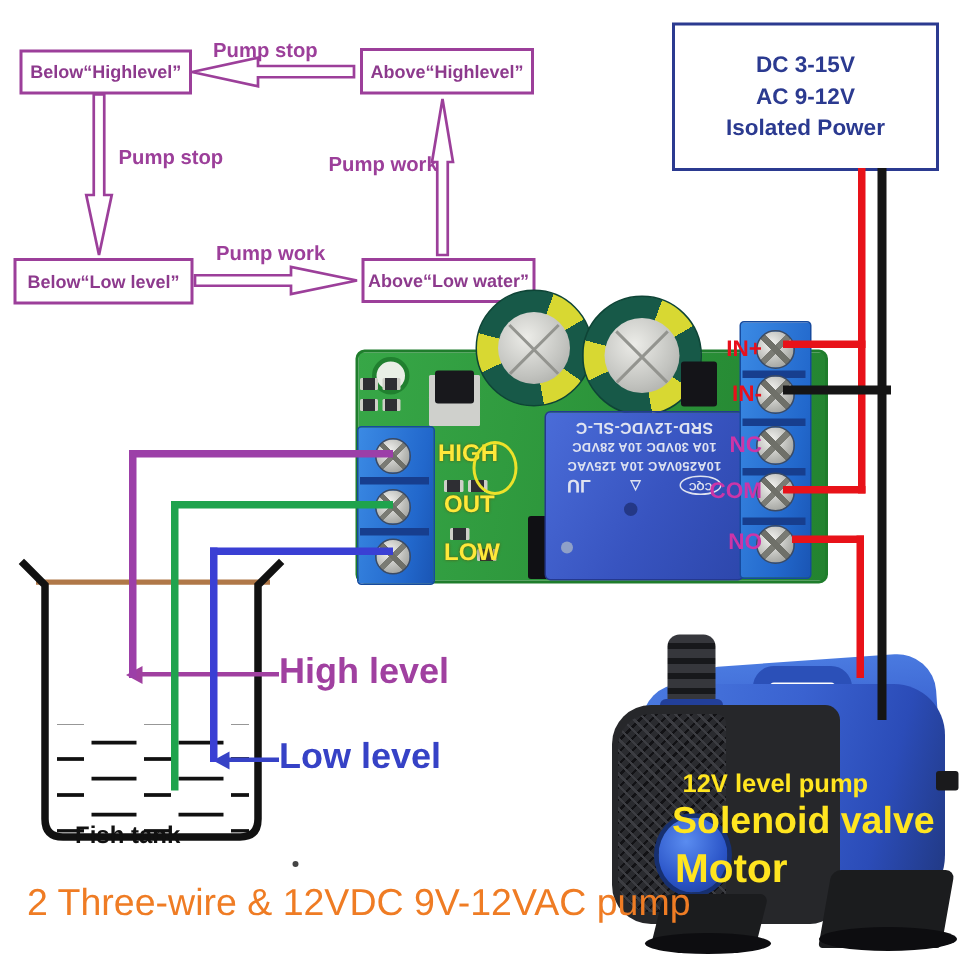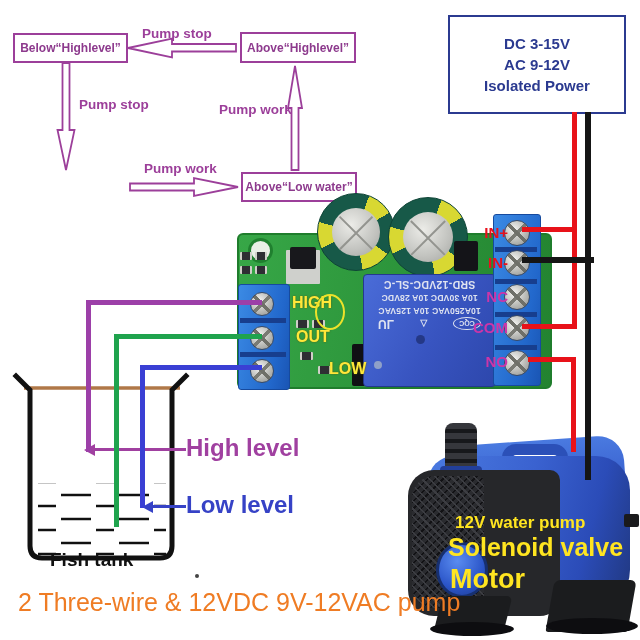--- a/index.html
+++ b/index.html
@@ -45,21 +45,21 @@
   .relay-text .model{font-size:10.5px;letter-spacing:.3px;}
   .logorow{display:flex;justify-content:center;align-items:center;gap:26px;margin-top:4px;}
   .cqc{border:1.3px solid #dfe3f0;border-radius:50%;font-size:7px;line-height:9px;padding:1px 5px;}
   .ul{font-weight:900;font-size:12px;transform:scaleX(-1);display:inline-block;}
   .smd{position:absolute;background:linear-gradient(90deg,#cfcfc8 0 2px,#2e2e33 2px calc(100% - 2px),#cfcfc8 calc(100% - 2px));border-radius:1px;}
   .wire{position:absolute;}
   
   .lvl-high{position:absolute;left:186px;top:434px;color:#a040a0;font-weight:bold;font-size:24px;}
   .lvl-low{position:absolute;left:186px;top:491px;color:#3642c6;font-weight:bold;font-size:24px;}
   .tri-left{position:absolute;width:0;height:0;border-top:6px solid transparent;border-bottom:6px solid transparent;}
-  .tank-name{position:absolute;left:50px;top:549px;color:#111;font-weight:bold;font-size:19px;}
+  .tank-name{position:absolute;left:50px;top:549px;color:#111;font-weight:bold;font-size:16px;}
   .caption{position:absolute;left:18px;top:588px;color:#ef7c24;font-weight:normal;font-size:25px;white-space:nowrap;}
   
   .pump{position:absolute;left:400px;top:418px;width:240px;height:218px;}
   .pump *{position:absolute;}
   .p-roof{left:62px;top:22px;width:162px;height:44px;background:linear-gradient(180deg,#4a7ae0,#3a62d0);
           border-radius:18px 26px 4px 4px;transform:rotate(-4deg);}
   .p-body{left:28px;top:38px;width:202px;height:154px;border-radius:26px 34px 40px 30px;
           background:linear-gradient(105deg,#4a7ae0 0%,#3a62d0 45%,#2b4cb8 75%,#20377e 100%);}
   .p-handle{left:102px;top:26px;width:44px;height:16px;border:11px solid #2b50b8;border-radius:14px;background:#fff;}
   .p-front{left:8px;top:52px;width:152px;height:146px;border-radius:26px 10px 20px 26px;background:#26272a;}
@@ -78,20 +78,21 @@
   .p-t2{left:48px;top:115px;color:#ffe520;font-weight:bold;font-size:25px;white-space:nowrap;}
   .p-t3{left:50px;top:146px;color:#ffe520;font-weight:bold;font-size:27px;white-space:nowrap;}
 </style>
 </head>
 <body>
 
 <div id="stage">
 
   <div class="fc-box" style="left:13px;top:33px;width:111px;height:26px;">Below“Highlevel”</div>
   <div class="fc-box" style="left:240px;top:32px;width:112px;height:27px;">Above“Highlevel”</div>
+  <div class="fc-box" style="left:9px;top:172px;width:116px;height:27px;">Below“Low level”</div>
   <div class="fc-box" style="left:241px;top:172px;width:112px;height:26px;">Above“Low water”</div>
 
   <div class="fc-label" style="left:142px;top:26px;">Pump stop</div>
   <div class="fc-label" style="left:79px;top:97px;">Pump stop</div>
   <div class="fc-label" style="left:219px;top:102px;">Pump work</div>
   <div class="fc-label" style="left:144px;top:161px;">Pump work</div>
 
   <svg class="abs" style="left:0;top:0;" width="380" height="220" viewBox="0 0 380 220">
     <polygon points="128,48 172,38.5 172,44 236,44 236,51.5 172,51.5 172,57.5" fill="#fff" stroke="#9c3f9a" stroke-width="1.8"></polygon>
     <polygon points="66,170 57.5,130 62.5,130 62.5,63 69.5,63 69.5,130 74.5,130" fill="#fff" stroke="#9c3f9a" stroke-width="1.8"></polygon>
@@ -168,21 +169,21 @@
   </div>
 
   <div class="tblock" style="left:238px;top:284px;width:50px;height:104px;"></div>
   <div class="tdiv" style="left:240px;top:318px;width:46px;height:5px;"></div>
   <div class="tdiv" style="left:240px;top:352px;width:46px;height:5px;"></div>
   <div class="screw" style="left:250px;top:292px;width:22px;height:22px;"></div>
   <div class="screw" style="left:250px;top:326px;width:22px;height:22px;"></div>
   <div class="screw" style="left:250px;top:359px;width:22px;height:22px;"></div>
   <div class="ylabel" style="left:292px;top:294px;">HIGH</div>
   <div class="ylabel" style="left:296px;top:328px;">OUT</div>
-  <div class="ylabel" style="left:296px;top:360px;margin-left:33px;">LOW</div>
+  <div class="ylabel" style="left:296px;top:360px;">LOW</div>
 
   <div class="tblock" style="left:493px;top:214px;width:46px;height:170px;"></div>
   <div class="tdiv" style="left:495px;top:247px;width:42px;height:5px;"></div>
   <div class="tdiv" style="left:495px;top:279px;width:42px;height:5px;"></div>
   <div class="tdiv" style="left:495px;top:312px;width:42px;height:5px;"></div>
   <div class="tdiv" style="left:495px;top:345px;width:42px;height:5px;"></div>
   <div class="screw" style="left:504px;top:220px;width:24px;height:24px;"></div>
   <div class="screw" style="left:504px;top:250px;width:24px;height:24px;"></div>
   <div class="screw" style="left:504px;top:284px;width:24px;height:24px;"></div>
   <div class="screw" style="left:504px;top:315px;width:24px;height:24px;"></div>
@@ -201,21 +202,21 @@
     <div class="p-body"></div>
     <div class="p-outlet"></div>
     <div class="p-collar"></div>
     <div class="p-front"></div>
     <div class="p-knob"></div>
     <div class="p-nub"></div>
     <div class="p-foot" style="left:38px;top:178px;width:70px;height:36px;transform:skewX(-14deg);"></div>
     <div class="p-foot" style="left:150px;top:162px;width:82px;height:52px;transform:skewX(-10deg);"></div>
     <div class="p-pad" style="left:30px;top:204px;width:84px;height:14px;"></div>
     <div class="p-pad" style="left:146px;top:200px;width:92px;height:16px;"></div>
-    <div class="p-t1">12V water pump</div>
+    <div class="p-t1">12V level pump</div>
     <div class="p-t2">Solenoid valve</div>
     <div class="p-t3">Motor</div>
   </div>
 
   <div class="wire" style="left:86px;top:300px;width:176px;height:5px;background:#9c3fa8;"></div>
   <div class="wire" style="left:86px;top:300px;width:5px;height:152px;background:#9c3fa8;"></div>
   <div class="wire" style="left:114px;top:334px;width:148px;height:5px;background:#1fa34d;"></div>
   <div class="wire" style="left:114px;top:334px;width:5px;height:193px;background:#1fa34d;"></div>
   <div class="wire" style="left:140px;top:365px;width:122px;height:5px;background:#3a3fd4;"></div>
   <div class="wire" style="left:140px;top:365px;width:5px;height:143px;background:#3a3fd4;"></div>

